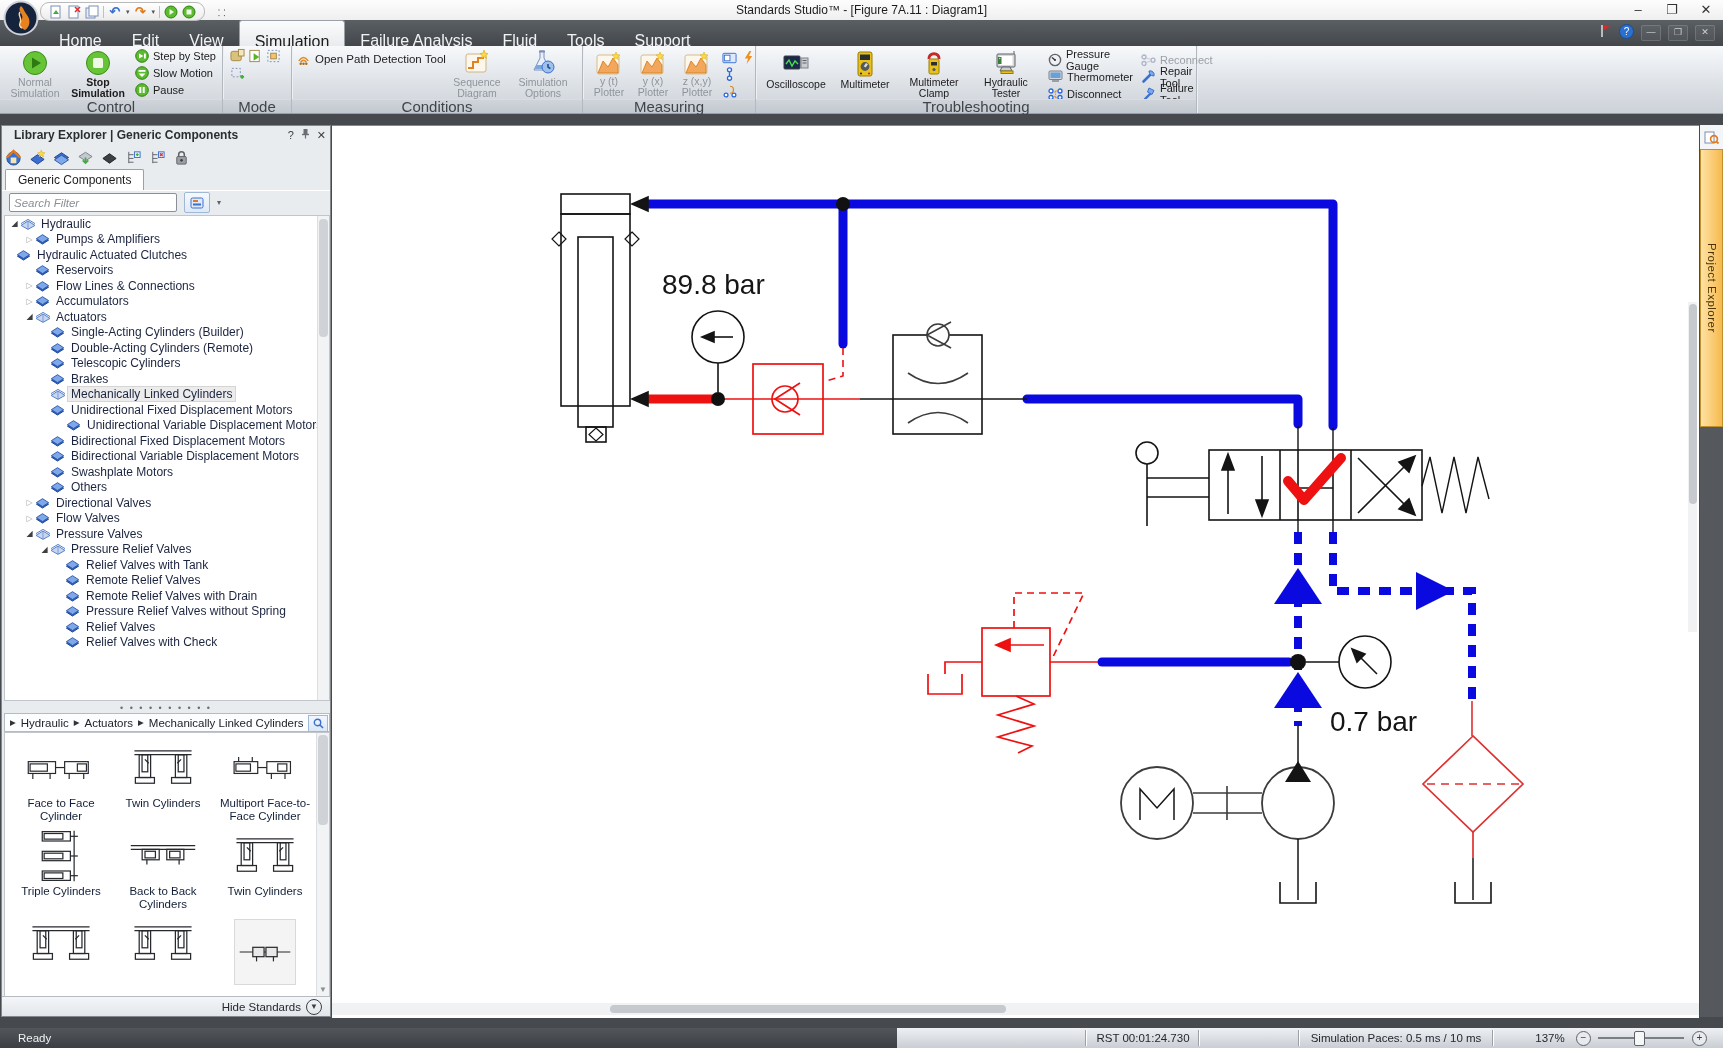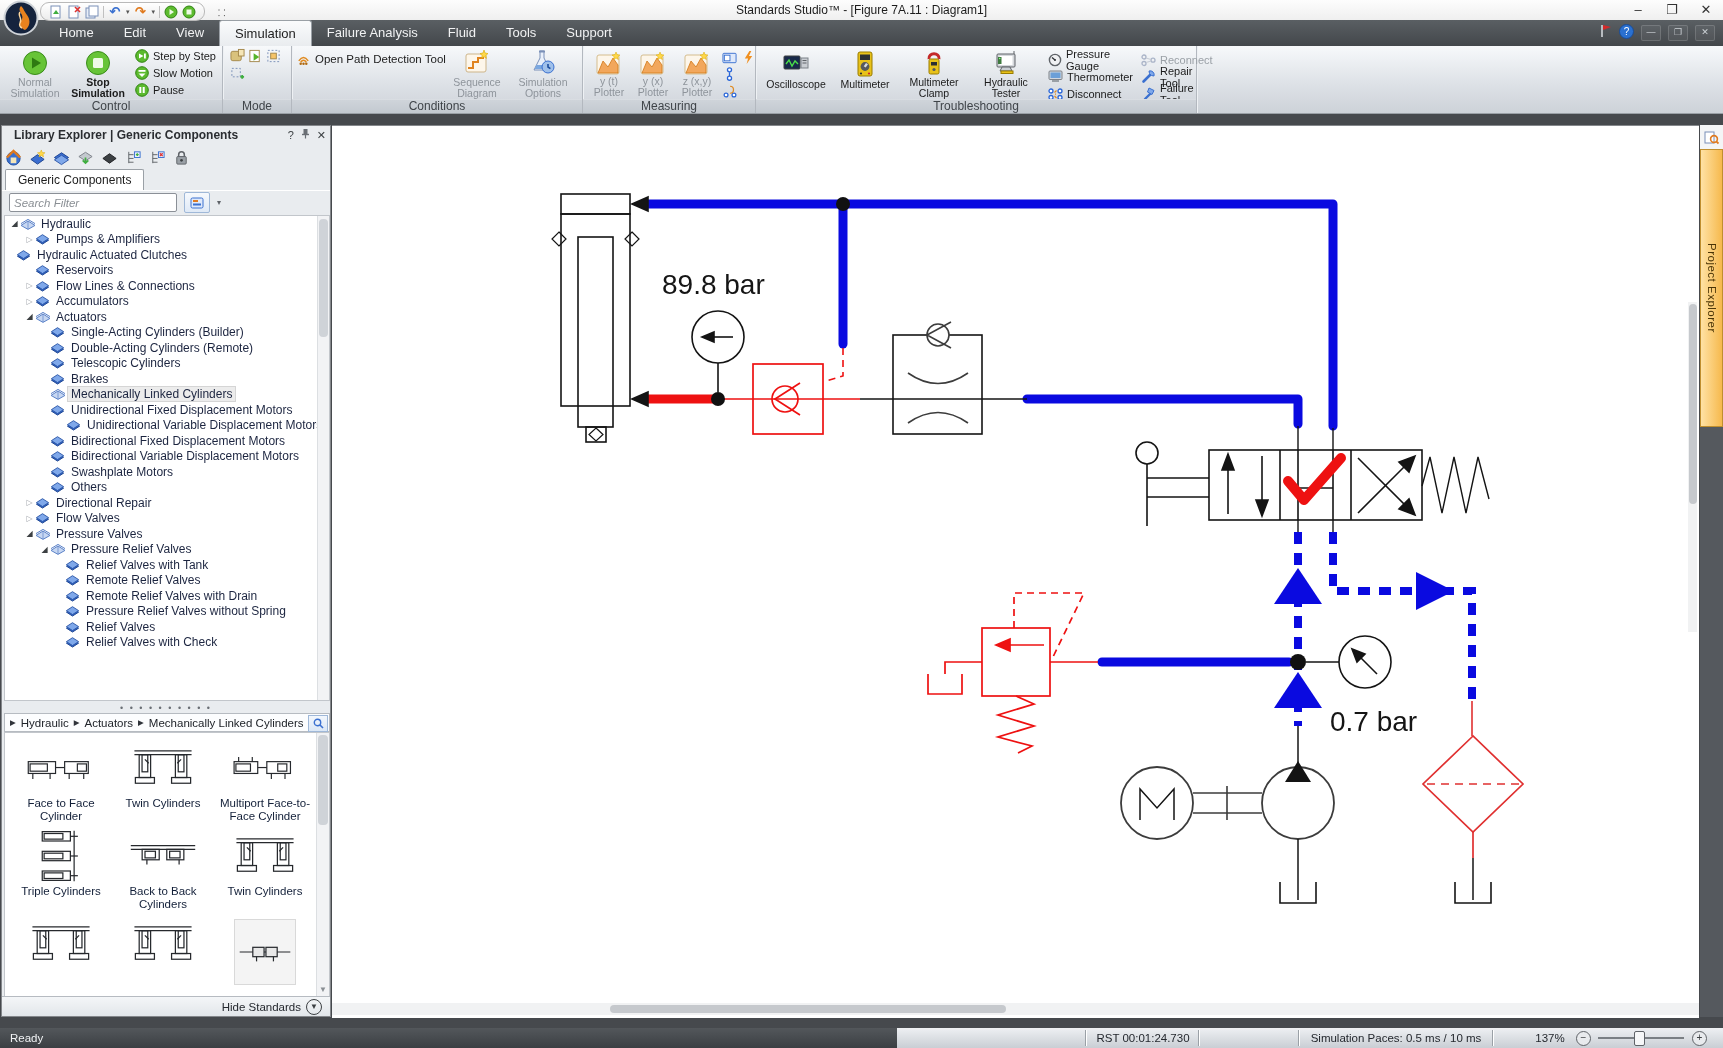--- a/index.html
+++ b/index.html
@@ -18,32 +18,32 @@
     padding:0 8px;z-index:30}
   .qicon{width:14px;height:14px;display:inline-flex;align-items:center;justify-content:center}
   .qsep{width:1px;height:12px;background:#c0c0c0}
   .qdrop{font-size:7px;color:#555}
   #qat-more{position:absolute;left:218px;top:6px;font-size:9px;color:#333;z-index:30}
   #logo{position:absolute;left:3px;top:0px;width:36px;height:36px;z-index:31}
   
   #tabrow{position:absolute;left:0;top:20px;width:1723px;height:26px;
     background:linear-gradient(#5a5f63,#43474b)}
   #ribbon-tabs{position:absolute;left:44px;top:0;height:26px;display:flex}
-  .rtab{padding:0 15px;line-height:26px;font-size:13px;color:#f1f2f3;cursor:default}
+  .rtab{padding:8px 15px;line-height:26px;font-size:16px;color:#f1f2f3;cursor:default}
   .rtab.active{background:linear-gradient(#fafbfc,#e9ecef);color:#1d1d1d;
     border-radius:3px 3px 0 0;border:1px solid #9aa0a6;border-bottom:none}
   #tabrow-icons{position:absolute;right:8px;top:0;height:26px;display:flex;align-items:center;gap:7px}
   .tr-winbtn{width:18px;height:14px;line-height:13px;text-align:center;font-size:9px;color:#cdd2d6;
     border:1px solid rgba(255,255,255,.15);border-radius:2px;background:rgba(255,255,255,.05)}
   
   #ribbon{position:absolute;left:0;top:46px;width:1723px;height:67px;
     background:linear-gradient(#f7f9fb,#dee2e7 55%,#cdd2d8);border-bottom:1px solid #9aa0a6;display:flex}
   .rgroup{position:relative;height:67px;border-right:1px solid #b3b8bf;box-shadow:1px 0 0 #eef1f4}
   .rgroup-label{position:absolute;left:0;right:0;bottom:0;height:13px;line-height:13px;
-    text-align:center;font-size:12px;color:#3f4449;
+    text-align:center;font-size:15px;color:#3f4449;
     background:linear-gradient(#cfd4da,#c3c9d0);border-top:1px solid #d9dde2}
   .gcontent{position:absolute;left:0;right:0;top:0;bottom:13px;display:flex;padding:2px 4px}
   .bigbtn{display:flex;flex-direction:column;align-items:center;padding-top:2px;cursor:default}
   .bigbtn .bicon{height:28px;display:flex;align-items:center;justify-content:center}
   .bigbtn .blabel{font-size:10.5px;line-height:11px;text-align:center;color:#1b1b1b;margin-top:1px}
   .bigbtn.disabled .blabel{color:#8e949b}
   .smallrow{display:flex;align-items:center;gap:4px;height:17px;font-size:11px;color:#1b1b1b}
   .smallrow.disabled{color:#9aa0a6}
   .sicon{width:15px;height:15px;display:inline-flex;align-items:center;justify-content:center}
   
@@ -117,21 +117,21 @@
   #rs-icon{position:absolute;left:0;top:0;width:23px;height:24px;background:#f4f5f6;
     display:flex;align-items:center;justify-content:center}
   #pe-tab{position:absolute;left:0;top:24px;width:23px;height:278px;
     background:linear-gradient(90deg,#ffe2a4,#f6b94d);border:1px solid #c08f2e;box-sizing:border-box;
     display:flex;align-items:center;justify-content:center}
   #pe-tab span{writing-mode:vertical-rl;font-size:11.5px;color:#4a3406;letter-spacing:.5px}
   
   #statusbar{position:absolute;left:0;top:1028px;width:1723px;height:20px;
     background:linear-gradient(#eef0f3,#c9ced4);font-size:11.5px;color:#24282e}
   #sb-ready{position:absolute;left:0;top:0;width:897px;height:20px;
-    background:linear-gradient(#53575b,#3b3f43);color:#f0f2f4;line-height:20px;padding-left:10px;
+    background:linear-gradient(#53575b,#3b3f43);color:#f0f2f4;line-height:20px;padding-left:18px;
     box-sizing:border-box}
   .sb-sep{position:absolute;top:2px;height:16px;width:1px;background:#9aa0a6;box-shadow:1px 0 0 #ffffff}
   .sb-cell{position:absolute;top:0;height:20px;line-height:20px;text-align:center}
   #sb-zoomout,#sb-zoomin{position:absolute;top:3px;width:13px;height:13px;border:1px solid #5f6368;
     border-radius:50%;text-align:center;line-height:11px;font-size:10px;color:#3c4043;background:#e8eaed}
   #sb-track{position:absolute;top:9px;left:1598px;width:86px;height:2px;background:#7a7f84}
   #sb-thumb{position:absolute;top:3px;left:1634px;width:9px;height:13px;background:#f6f7f8;
     border:1px solid #5f6368;border-radius:2px}
 </style>
 </head>
@@ -804,21 +804,21 @@
           <span class="tlabel">Others</span>
         </div>
         <div class="trow" style="padding-left: 19px;">
           <span class="texp closed">▷</span>
           <span class="tbook">
             <svg width="15" height="12" viewBox="0 0 16 12">
               <path d="M1.5,7.2 L8,2.8 L14.5,7.2 L8,11.4Z" fill="#2f62c8" stroke="#1d448f"></path>
               <path d="M1.5,5.6 L8,1.4 L14.5,5.6 L8,9.8Z" fill="#7fa8ea" stroke="#2a55a8"></path>
             </svg>
           </span>
-          <span class="tlabel">Directional Repair</span>
+          <span class="tlabel">Directional Valves</span>
         </div>
         <div class="trow" style="padding-left: 19px;">
           <span class="texp closed">▷</span>
           <span class="tbook">
             <svg width="15" height="12" viewBox="0 0 16 12">
               <path d="M1.5,7.2 L8,2.8 L14.5,7.2 L8,11.4Z" fill="#2f62c8" stroke="#1d448f"></path>
               <path d="M1.5,5.6 L8,1.4 L14.5,5.6 L8,9.8Z" fill="#7fa8ea" stroke="#2a55a8"></path>
             </svg>
           </span>
           <span class="tlabel">Flow Valves</span>

